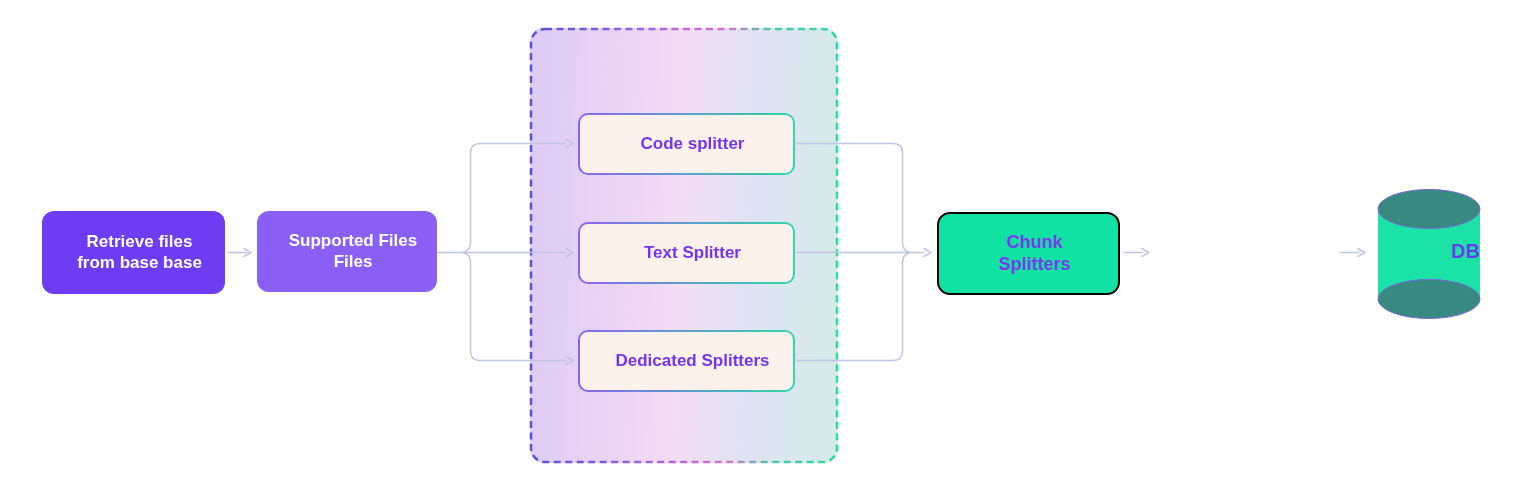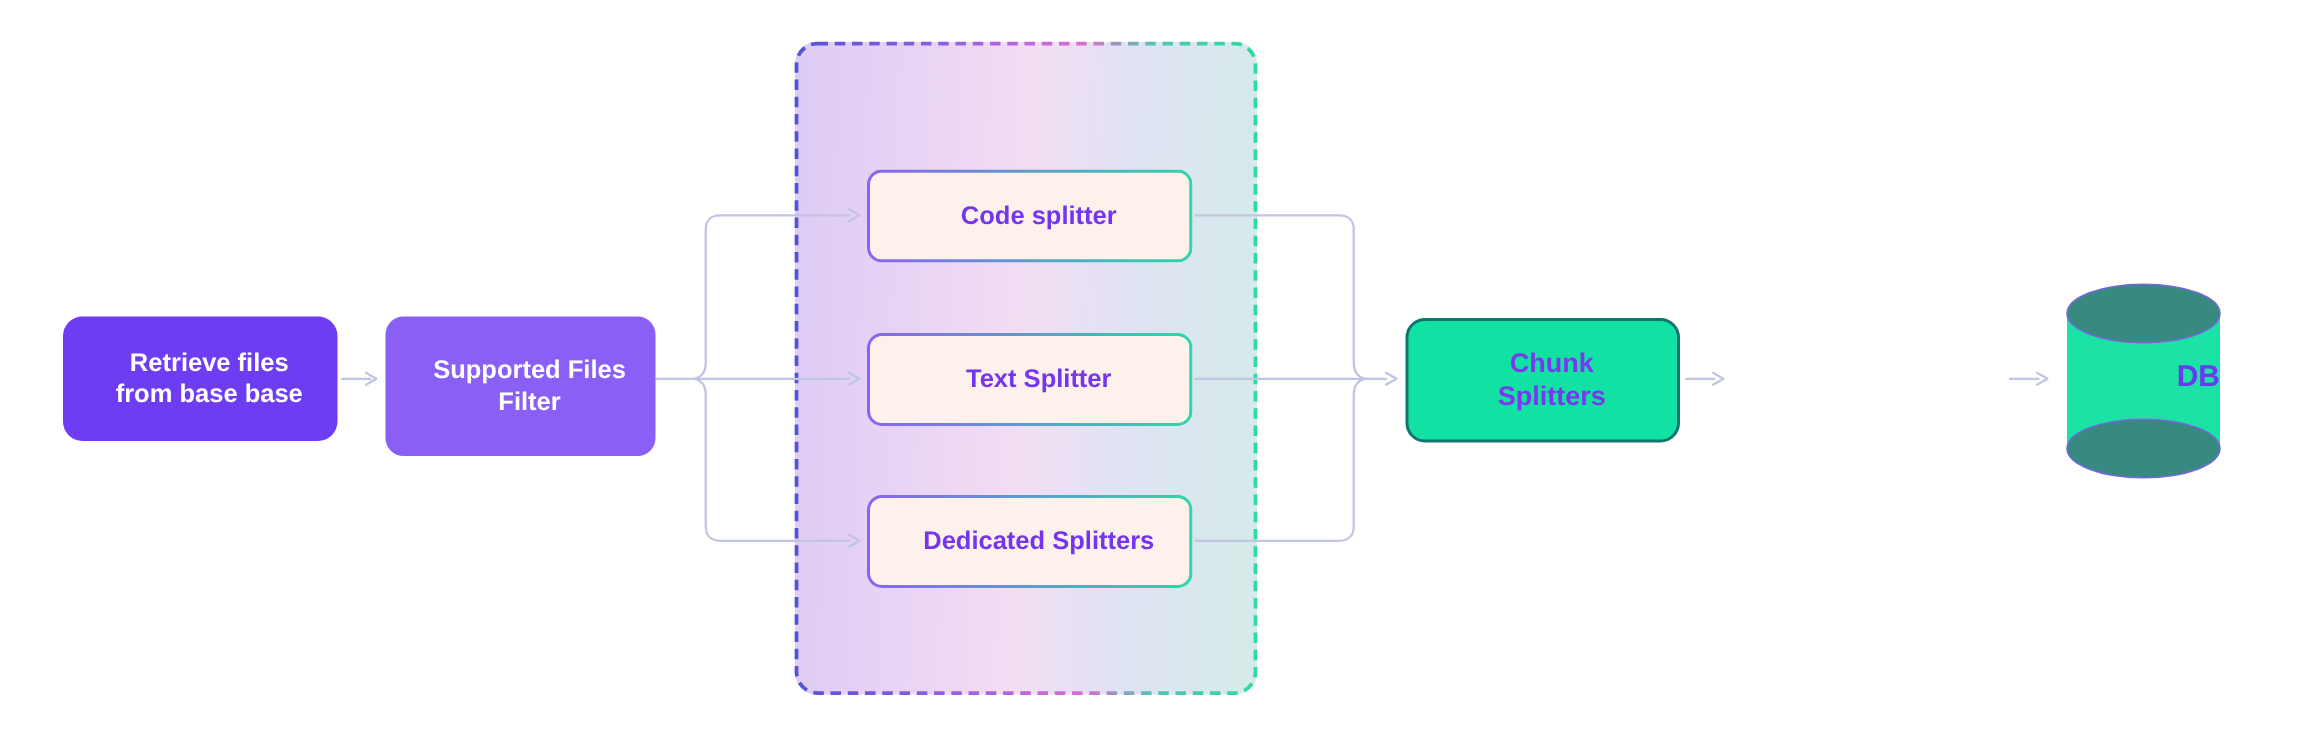--- a/index.html
+++ b/index.html
@@ -42,21 +42,21 @@
     border: 2px solid transparent;
     border-radius: 10px;
     color: #7434f0;
     font-size: 17px;
     left: 578px;
     width: 217px;
     height: 62px;
   }
   .green-box {
     background: #11e2a4;
-    border: 2px solid #0f766e;
+    border: 2px solid #000000;
     border-radius: 13px;
     color: #7c36f2;
     font-size: 18px;
   }
   .svg-layer {
     position: absolute;
     left: 0; top: 0;
     pointer-events: none;
   }
   .db-label {
@@ -123,28 +123,28 @@
       </g>
     </g>
 
     <g>
       <rect x="1378" y="209" width="102" height="90" fill="#1be3a6"></rect>
       <ellipse cx="1429" cy="299" rx="51" ry="19.5" fill="#38897f" stroke="#7468dc" stroke-width="1"></ellipse>
       <ellipse cx="1429" cy="209" rx="51" ry="19.5" fill="#38897f" stroke="#7468dc" stroke-width="1"></ellipse>
     </g>
   </svg>
 
-  <div class="node purple-box" style="left:42px; top:211px; width:183px; height:83px;border-radius:13px;">
+  <div class="node purple-box" style="left:42px; top:211px; width:183px; height:83px;">
     <span>Retrieve files</span>
     <span>from base base</span>
   </div>
 
-  <div class="node purple-box light" style="left:257px; top:211px; width:180px; height:93px;">
+  <div class="node purple-box light" style="left:257px; top:211px; width:180px; height:81px;">
     <span>Supported Files</span>
-    <span>Filter</span>
+    <span>Files</span>
   </div>
 
   <div class="node splitter-box" style="top:113px;">
     <span>Code splitter</span>
   </div>
 
   <div class="node splitter-box" style="top:222px;">
     <span>Text Splitter</span>
   </div>
 

